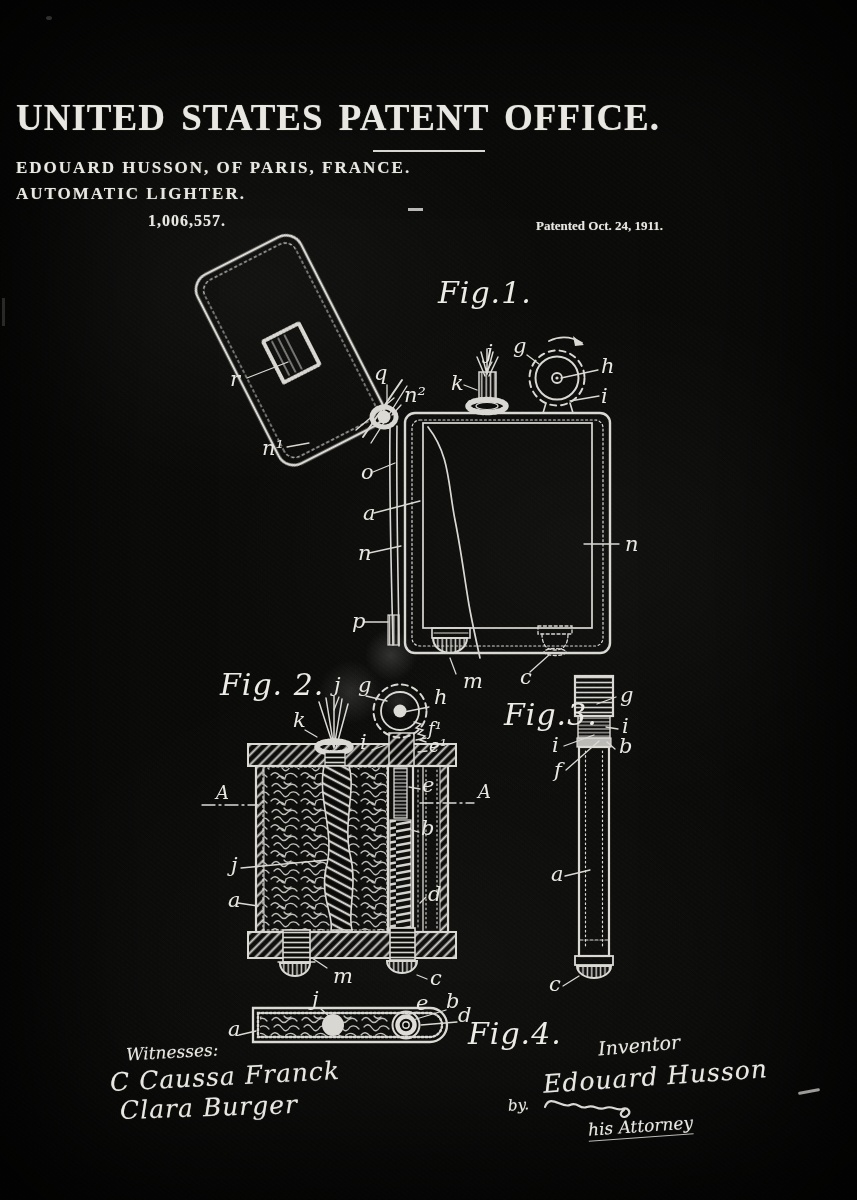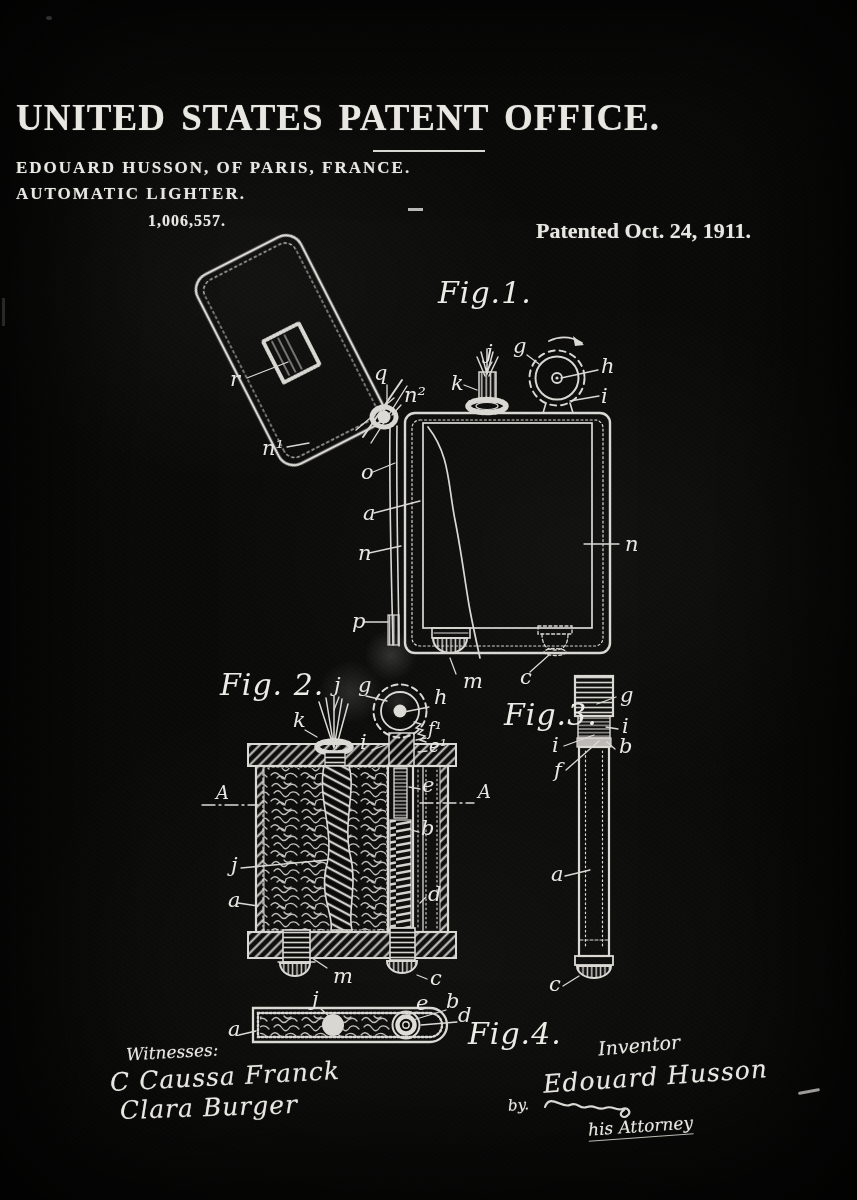--- a/index.html
+++ b/index.html
@@ -23,21 +23,21 @@
        text-shadow:0 0 1px rgba(240,240,235,.45);}
   #office{top:96px;font-size:37px;letter-spacing:1px;word-spacing:5px;}
   .rule{position:absolute;left:50%;transform:translateX(-50%);background:#d9d7d2;}
   #rule1{top:150px;width:112px;height:2px;}
   #rule2{top:208px;left:408px;transform:none;width:15px;height:3px;opacity:.85;}
   .sub{font-size:17px;letter-spacing:2px;}
   #sub-inventor{top:158px;}
   #sub-title{top:184px;}
   .patnum{position:absolute;left:148px;top:212px;font-size:16px;font-weight:bold;letter-spacing:1px;
           text-shadow:0 0 1px rgba(240,240,235,.45);}
-  .patdate{position:absolute;left:536px;top:218px;font-size:22px;font-weight:bold;
+  .patdate{position:absolute;left:536px;top:218px;font-size:13px;font-weight:bold;
            text-shadow:0 0 1px rgba(240,240,235,.4);}
   .art{position:absolute;left:0;top:0;width:857px;height:1200px;}
   .lbl{font-family:"DejaVu Serif",serif;font-style:italic;font-size:21px;fill:#e9e7e2;}
   .lbl-sm{font-family:"DejaVu Serif",serif;font-style:italic;font-size:18px;fill:#e9e7e2;}
   .figlbl{font-family:"DejaVu Serif",serif;font-style:italic;font-size:30px;fill:#edebE6;letter-spacing:1px;}
   .script{position:absolute;font-family:"DejaVu Serif",serif;font-style:italic;white-space:nowrap;
           text-shadow:0 0 1px rgba(240,240,235,.4);}
   #witness-heading{left:126px;top:1042px;font-size:17px;transform:rotate(-3deg);}
   #witness1{left:110px;top:1062px;font-size:25px;transform:rotate(-3deg);letter-spacing:1px;}
   #witness2{left:120px;top:1093px;font-size:25px;transform:rotate(-2deg);letter-spacing:1px;}

